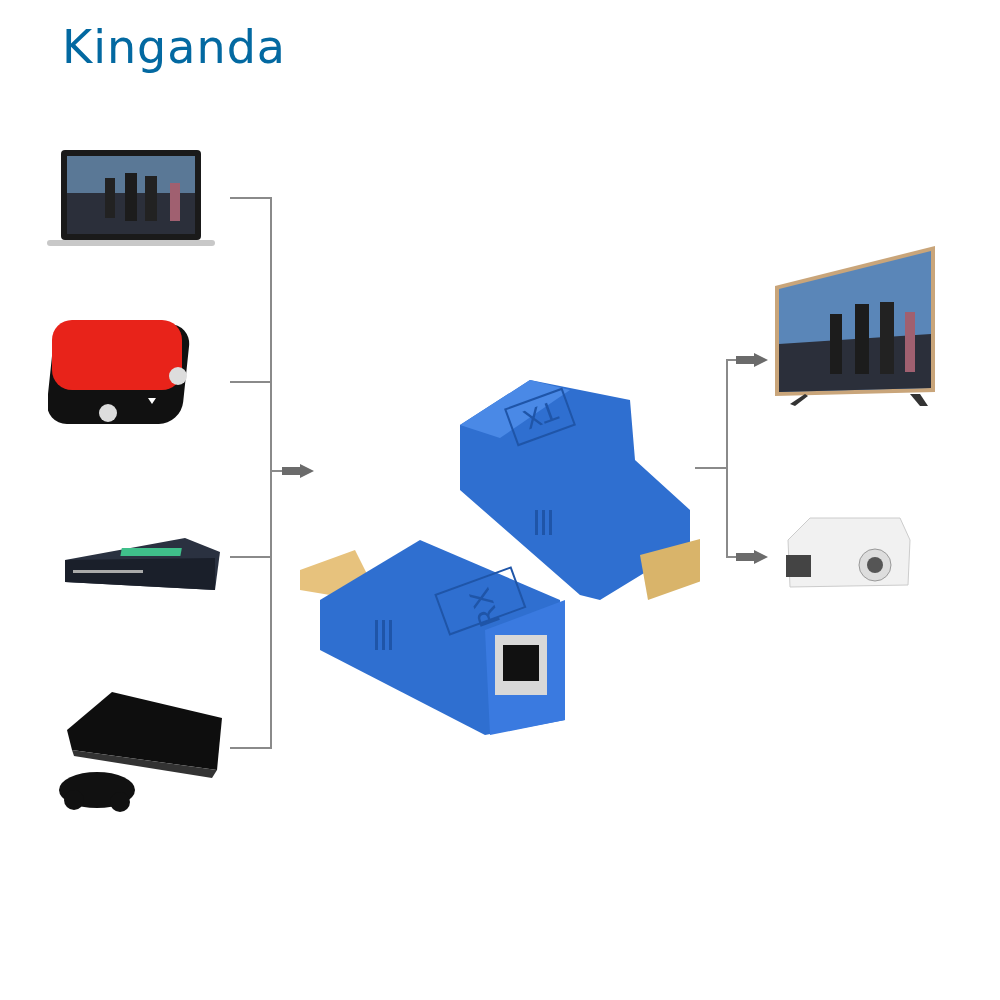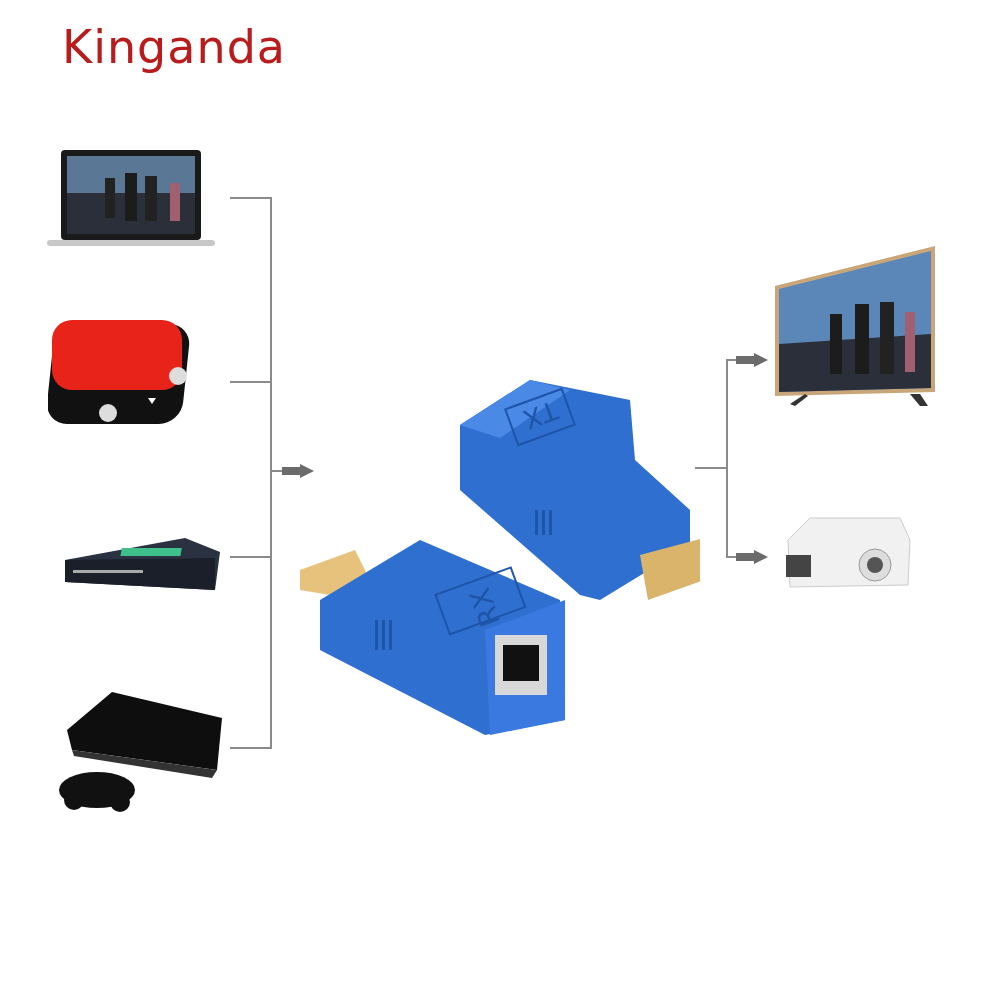--- a/index.html
+++ b/index.html
@@ -1,17 +1,17 @@
 <!DOCTYPE html>
 <html><head>
 <meta charset="utf-8">
 <style>
   html,body{margin:0;padding:0;background:#fff;}
   body{width:1000px;height:1000px;position:relative;overflow:hidden;font-family:"DejaVu Sans",sans-serif;}
-  .brand{position:absolute;left:62px;top:20px;font-size:46px;font-family:"DejaVu Sans",sans-serif;color:#b91c1c;letter-spacing:1px;}
+  .brand{position:absolute;left:62px;top:20px;font-size:46px;font-family:"DejaVu Sans",sans-serif;color:#0369a1;letter-spacing:1px;}
   .abs{position:absolute;}
   .line{position:absolute;background:#8a8a8a;}
   .arrow{position:absolute;width:30px;height:14px;}
   svg{display:block;}
 </style>
 </head>
 <body>
 
 <div class="brand">Kinganda</div>
 

